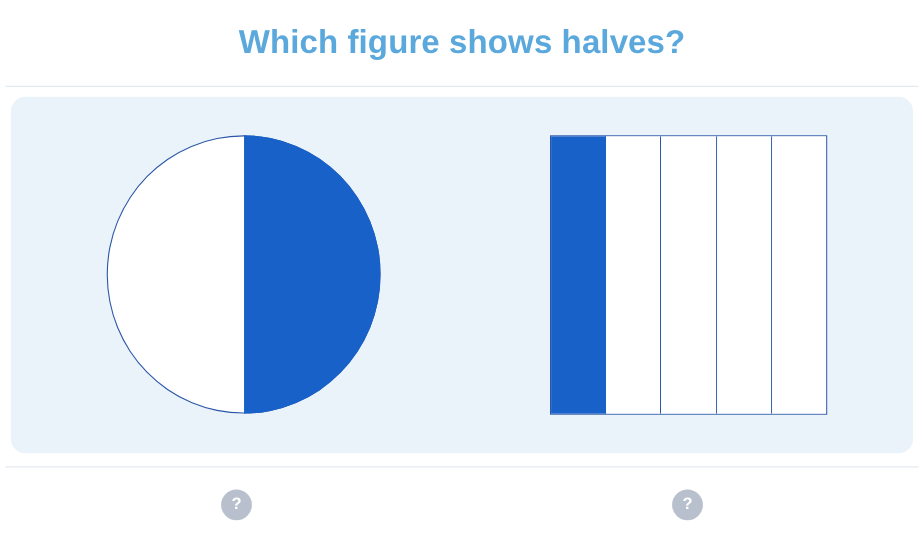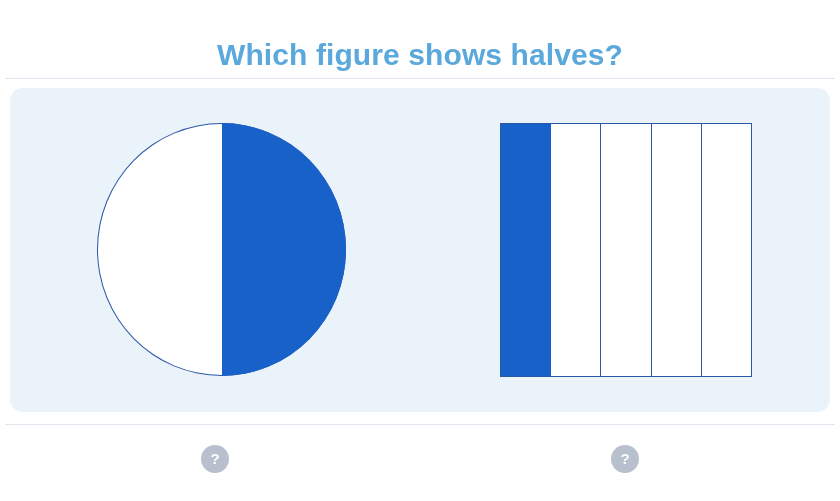--- a/index.html
+++ b/index.html
@@ -12,21 +12,21 @@
     background: #ffffff;
     font-family: "Liberation Sans", sans-serif;
     overflow: hidden;
     position: relative;
   }
 
   
   .question-header {
     position: absolute;
     left: 0;
-    top: 16px;
+    top: 0;
     width: 840px;
     height: 78px;
     display: flex;
     align-items: center;
     justify-content: center;
     box-sizing: border-box;
   }
   .question-title {
     font-size: 30px;
     font-weight: 600;

